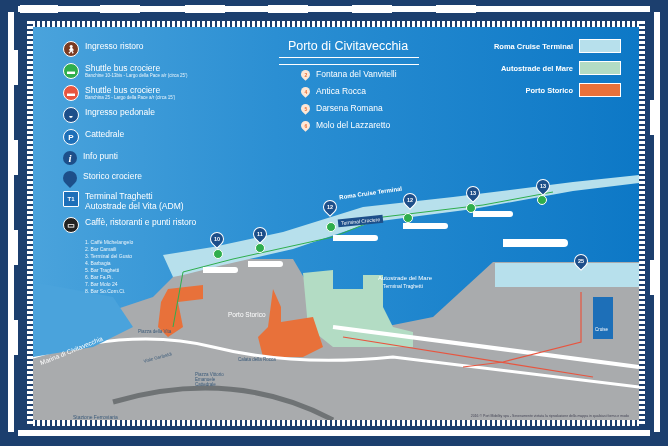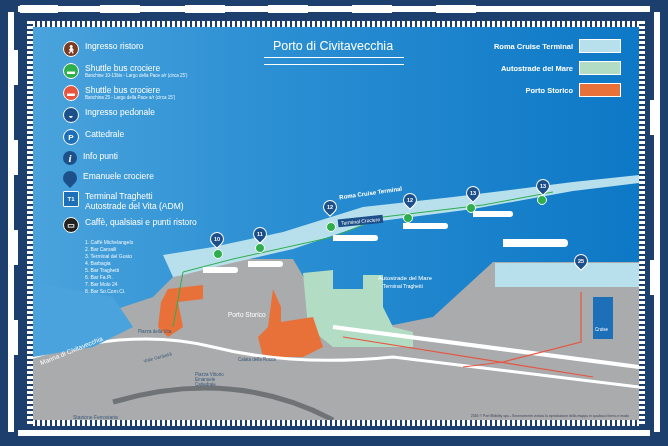--- a/index.html
+++ b/index.html
@@ -10,21 +10,21 @@
     background:linear-gradient(90deg,#4aa3dc 0%,#2b8fd3 40%,#0d78c6 100%);overflow:hidden;}
   .ticks-h{position:absolute;height:6px;background:repeating-linear-gradient(90deg,#fff 0 3px,#1c3f6e 3px 5px);}
   .ticks-v{position:absolute;width:6px;background:repeating-linear-gradient(180deg,#fff 0 3px,#1c3f6e 3px 5px);}
   .tab{position:absolute;background:#fff;}
   .legend{position:absolute;left:30px;top:14px;color:#fff;}
   .leg-item{display:flex;align-items:flex-start;gap:6px;margin-bottom:6px;}
   .leg-icon{width:14px;height:14px;border-radius:50%;display:flex;align-items:center;justify-content:center;font-size:8px;font-weight:bold;color:#fff;border:1.5px solid #fff;flex:none;}
   .leg-text{font-size:8.5px;line-height:10px;}
   .leg-sub{font-size:4.5px;line-height:6px;opacity:.9;}
   .cafe-list{font-size:5px;line-height:7px;margin-left:22px;opacity:.9;}
-  .title-block{position:absolute;left:225px;top:12px;width:160px;color:#fff;text-align:left;}
+  .title-block{position:absolute;left:240px;top:12px;width:160px;color:#fff;text-align:left;}
   .title{font-size:12.5px;text-align:center;width:150px;}
   .rope{margin:4px 0 4px 6px;width:140px;height:6px;border-top:1.5px solid #fff;border-bottom:1.5px solid #fff;position:relative;}
   .mon-head{font-size:8px;text-align:center;width:150px;text-decoration:underline;margin-bottom:6px;}
   .mon-item{display:flex;align-items:center;gap:6px;margin:0 0 7px 28px;font-size:8.5px;}
   .pin-num{width:9px;height:9px;border-radius:50% 50% 50% 0;transform:rotate(-45deg);background:#fde7d6;display:flex;align-items:center;justify-content:center;}
   .pin-num span{transform:rotate(45deg);font-size:5px;color:#e8713a;font-weight:bold;}
   .zones{position:absolute;right:18px;top:12px;}
   .zone{display:flex;align-items:center;justify-content:flex-end;gap:6px;margin-bottom:8px;color:#fff;font-size:7.5px;font-weight:bold;}
   .swatch{width:40px;height:12px;border:1.5px solid #fff;}
   .berth{position:absolute;width:12px;height:12px;border-radius:50% 50% 50% 0;transform:rotate(-45deg);background:#1d4f8a;border:1px solid #fff;display:flex;align-items:center;justify-content:center;}
@@ -164,48 +164,72 @@
       <div class="leg-item">
         <span class="leg-icon" style="background:#1d6fb8;">P</span>
         <div class="leg-text">Cattedrale</div>
       </div>
       <div class="leg-item">
         <span class="leg-icon" style="background:#1d4f8a;border:none;font-style:italic;font-family:'Liberation Serif',serif;font-size:11px;">i</span>
         <div class="leg-text">Info punti</div>
       </div>
       <div class="leg-item">
         <span class="leg-icon" style="background:#1d4f8a;border:none;border-radius:50% 50% 50% 0;transform:rotate(-45deg);"></span>
-        <div class="leg-text">Emanuele crociere</div>
+        <div class="leg-text">Storico crociere</div>
       </div>
       <div class="leg-item">
         <span class="leg-icon" style="background:#1d6fb8;border-radius:1px;font-size:6px;">T1</span>
         <div>
             <div class="leg-text">Terminal Traghetti</div>
             <div class="leg-text">Autostrade del Vita (ADM)</div>
           </div>
       </div>
       <div class="leg-item">
         <span class="leg-icon" style="background:#222;">▭</span>
-        <div class="leg-text">Caffè, qualsiasi e punti ristoro</div>
+        <div class="leg-text">Caffè, ristoranti e punti ristoro</div>
       </div>
       <div class="cafe-list">
         <div>1. Caffè Michelangelo</div>
         <div>2. Bar Camaili</div>
         <div>3. Terminal del Gusto</div>
         <div>4. Barbagia</div>
         <div>5. Bar Traghetti</div>
         <div>6. Bar Fa.Pi.</div>
         <div>7. Bar Molo 24</div>
         <div>8. Bar So.Com.Ci.</div>
       </div>
     </div>
 
     <div class="title-block">
       <div class="title">Porto di Civitavecchia</div>
       <div class="rope"></div>
+      <div class="mon-item">
+          <span class="pin-num">
+            <span>2</span>
+          </span>
+          <span>Fontana del Vanvitelli</span>
+        </div>
+      <div class="mon-item">
+          <span class="pin-num">
+            <span>4</span>
+          </span>
+          <span>Antica Rocca</span>
+        </div>
+      <div class="mon-item">
+          <span class="pin-num">
+            <span>5</span>
+          </span>
+          <span>Darsena Romana</span>
+        </div>
+      <div class="mon-item">
+          <span class="pin-num">
+            <span>6</span>
+          </span>
+          <span>Molo del Lazzaretto</span>
+        </div>
     </div>
 
     <div class="zones">
       <div class="zone">
           <span>Roma Cruise Terminal</span>
           <span class="swatch" style="background:#b7e0ec;"></span>
         </div>
       <div class="zone">
           <span>Autostrade del Mare</span>
           <span class="swatch" style="background:#b3dcc4;"></span>

